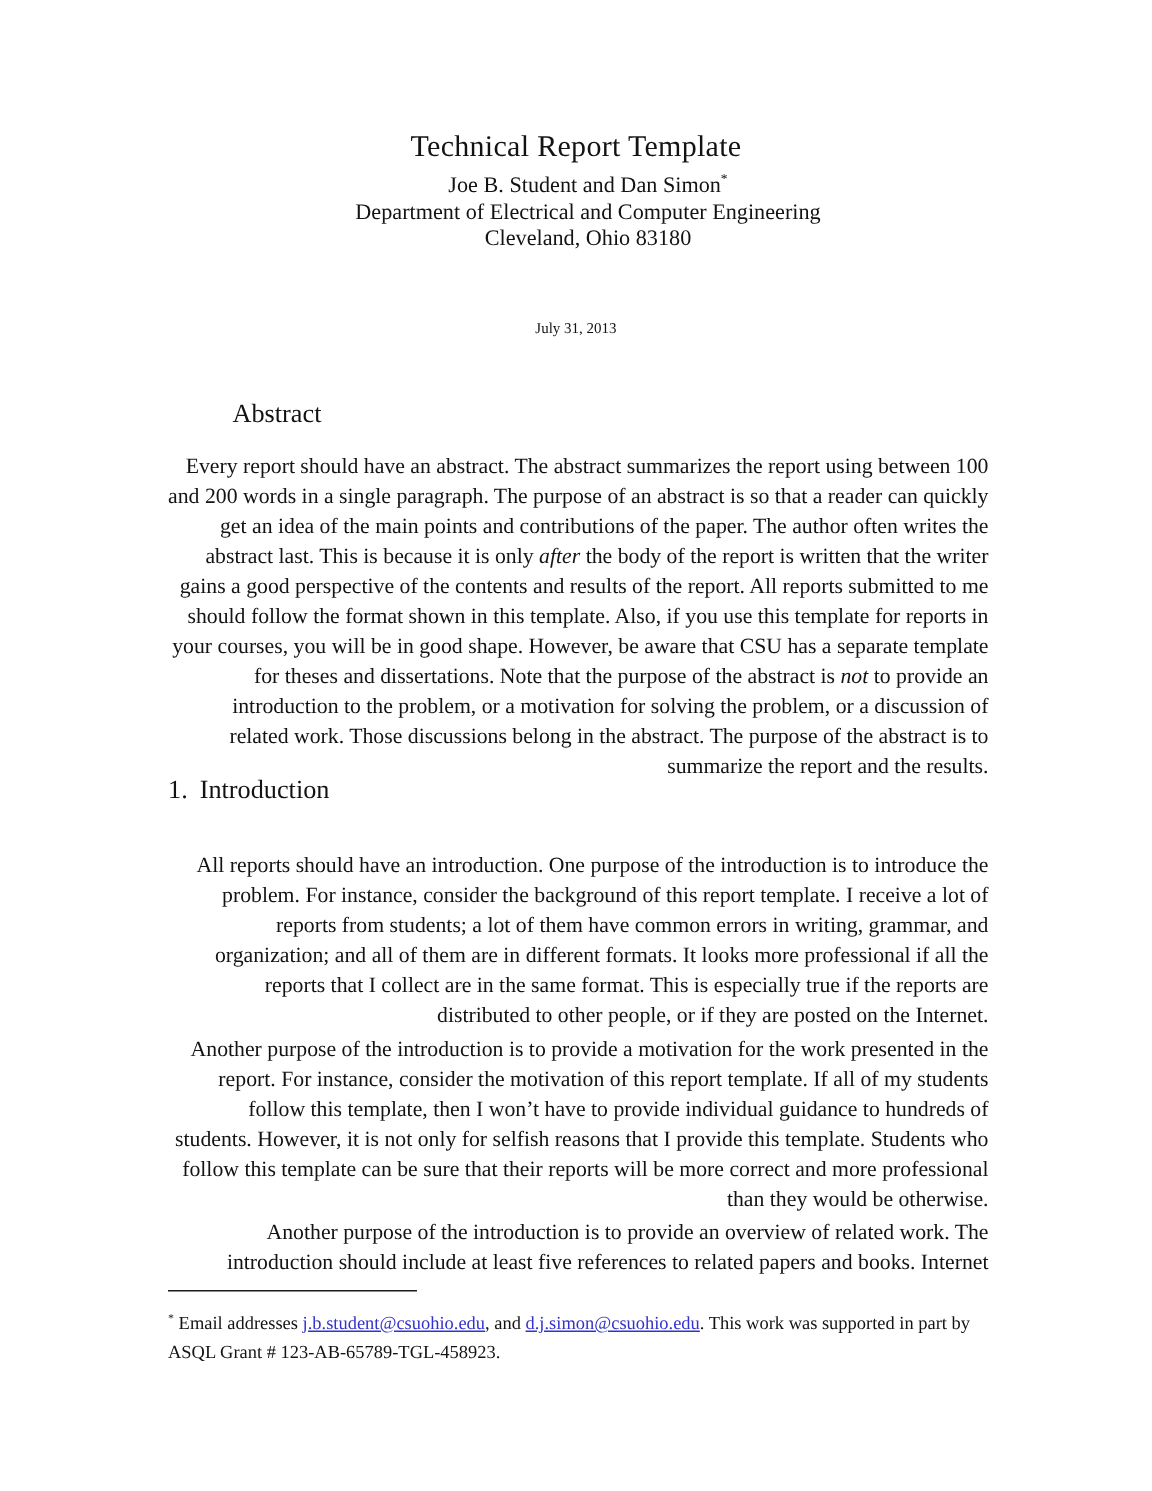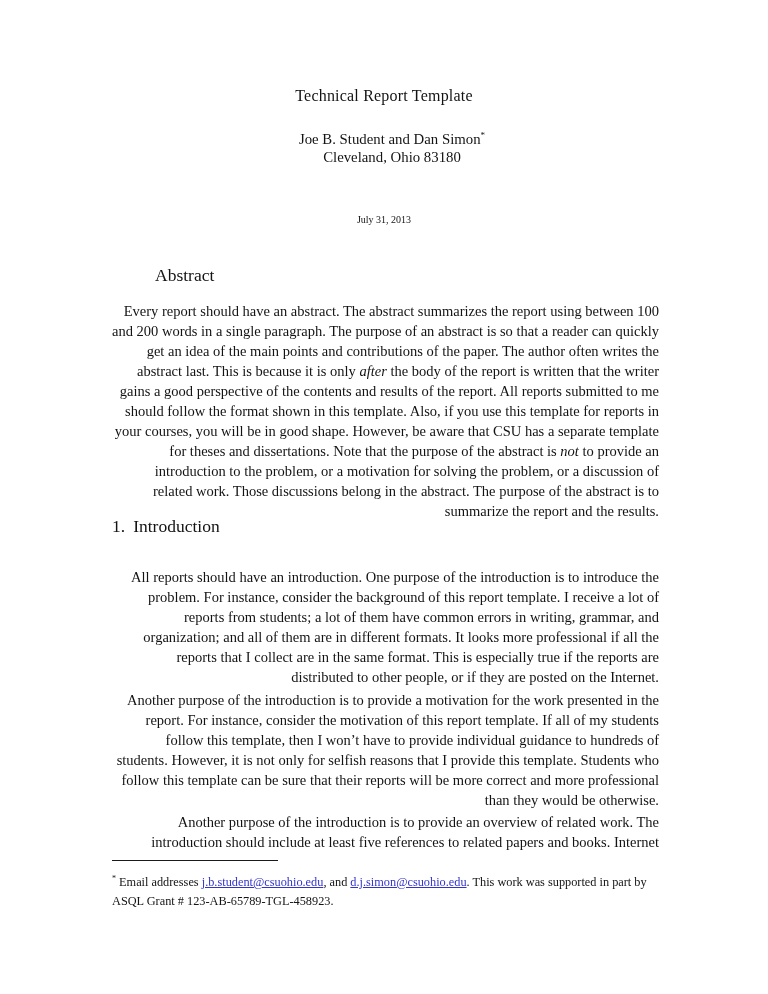--- a/index.html
+++ b/index.html
@@ -17,27 +17,27 @@
     overflow: hidden;
   }
   .centered {
     position: absolute;
     left: 0;
     right: 0;
     text-align: center;
   }
   .title {
     top: 87px;
-    font-size: 16px;
+    font-size: 20px;
     font-weight: normal;
     margin: 0;
     letter-spacing: 0.2px;
   }
   .author-block {
-    top: 127px;
+    top: 111px;
     font-size: 14.8px;
     line-height: 17.7px;
     padding-left: 16px;
   }
   .author-block sup {
     font-size: 9px;
   }
   .date-line {
     top: 214px;
     font-size: 10px;
@@ -90,20 +90,21 @@
 </style>
 </head>
 <body>
 
 <div class="page">
 
   <h1 class="centered title">Technical Report Template</h1>
 
   <div class="centered author-block">
     <div><span>Joe B. Student and Dan Simon</span><sup>*</sup></div>
+    <div>Department of Electrical and Computer Engineering</div>
     <div>Cleveland, Ohio 83180</div>
   </div>
 
   <div class="centered date-line">July 31, 2013</div>
 
   <h2 class="section-heading abstract-heading">Abstract</h2>
 
   <p class="body-para abstract-para"><span>Every report should have an abstract. The abstract summarizes the report using between 100 and 200 words in a single paragraph. The purpose of an abstract is so that a reader can quickly get an idea of the main points and contributions of the paper. The author often writes the abstract last. This is because it is only </span><i>after</i><span> the body of the report is written that the writer gains a good perspective of the contents and results of the report. All reports submitted to me should follow the format shown in this template. Also, if you use this template for reports in your courses, you will be in good shape. However, be aware that CSU has a separate template for theses and dissertations. Note that the purpose of the abstract is </span><i>not</i><span> to provide an introduction to the problem, or a motivation for solving the problem, or a discussion of related work. Those discussions belong in the abstract. The purpose of the abstract is to summarize the report and the results.</span></p>
 
   <h2 class="section-heading intro-heading"><span class="section-number">1.</span><span class="section-title">Introduction</span></h2>

